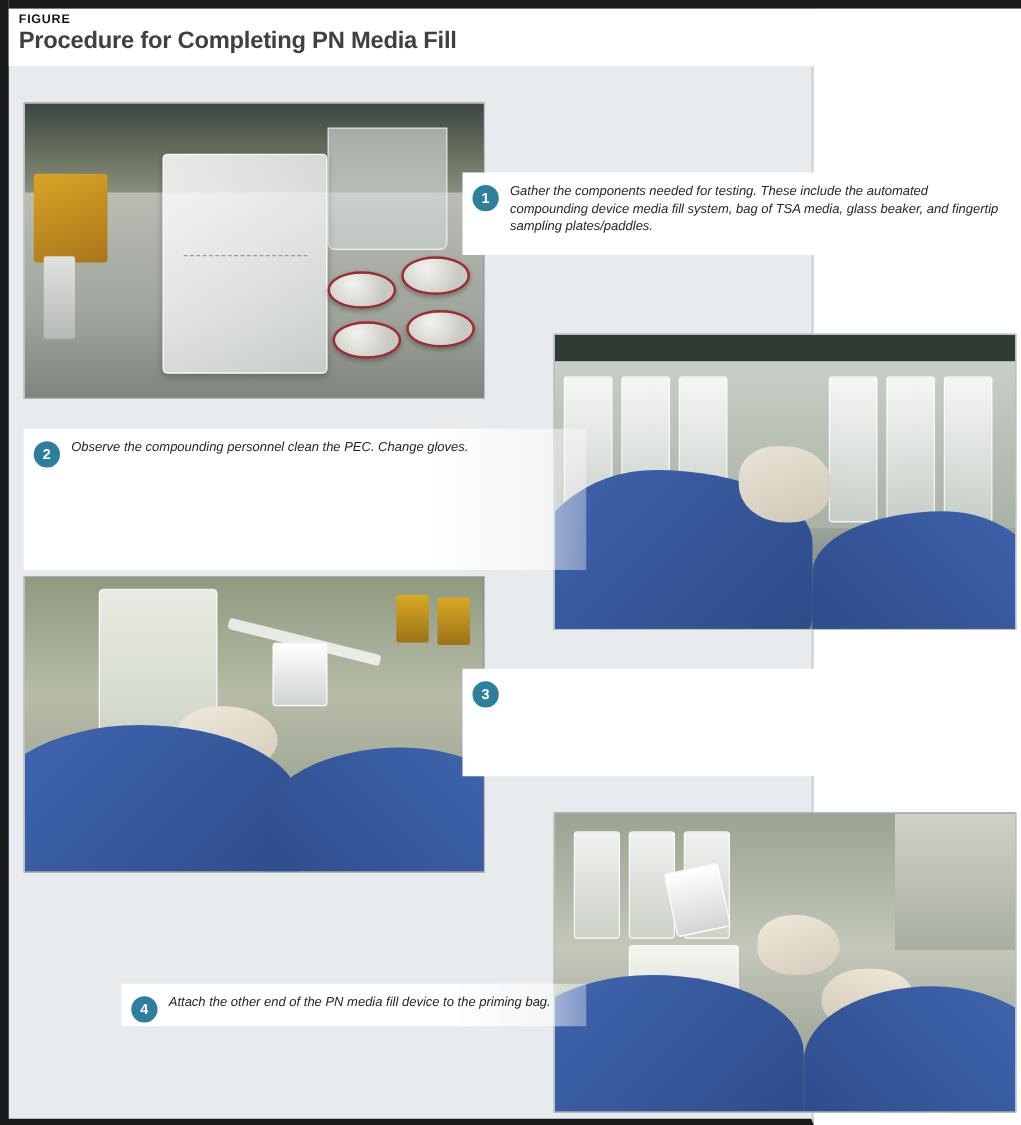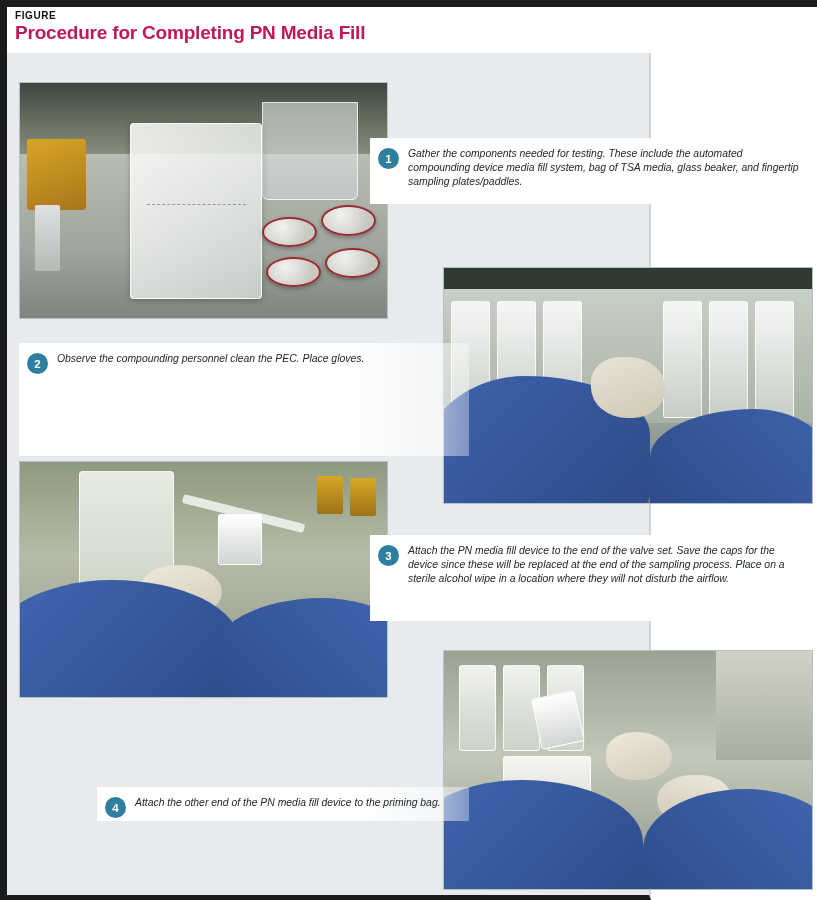--- a/index.html
+++ b/index.html
@@ -42,21 +42,21 @@
     font-size: 10px;
     font-weight: bold;
     letter-spacing: 0.6px;
     color: #111;
     margin: 1px 0 0 0;
     font-family: "Liberation Sans", sans-serif;
   }
   .figure-title {
     font-size: 19px;
     font-weight: bold;
-    color: #be185d;
+    color: #404040;
     margin: 1px 0 3px 0;
     letter-spacing: -0.2px;
   }
   .figure-sub {
     font-size: 10.5px;
     color: #2a2f33;
     line-height: 1.32;
     margin: 0;
     max-width: 800px;
   }
@@ -319,42 +319,41 @@
       <div class="deck"></div>
       <div class="gown"></div>
       <div class="gown2"></div>
       <div class="glove"></div>
     </div>
   </div>
 
   <div class="step" style="left:12px; top:343px; width:450px; height:113px;">
     <div class="step-num">2</div>
     <div class="step-body">
-      <p>Observe the compounding personnel clean the PEC. Place gloves.</p>
+      <p>Observe the compounding personnel clean the PEC. Change gloves.</p>
     </div>
   </div>
 
   <div class="photo p3" style="left:12px; top:461px; width:369px; height:237px;">
     <div class="ph-inner">
       <div class="wall"></div>
       <div class="bigbag"></div>
       <div class="vial a"></div>
       <div class="vial b"></div>
       <div class="tube"></div>
       <div class="device"></div>
       <div class="hand"></div>
       <div class="gown"></div>
       <div class="gown2"></div>
     </div>
   </div>
 
   <div class="step" style="left:363px; top:535px; width:447px; height:86px;">
     <div class="step-num">3</div>
     <div class="step-body">
-      <p>Attach the PN media fill device to the end of the valve set. Save the caps for the device since these will be replaced at the end of the sampling process. Place on a sterile alcohol wipe in a location where they will not disturb the airflow.</p>
     </div>
   </div>
 
   <div class="photo p4" style="left:436px; top:650px; width:370px; height:240px;">
     <div class="ph-inner">
       <div class="wall"></div>
       <div class="cab"></div>
       <div class="bagrow">
           <i></i>
           <i></i>

